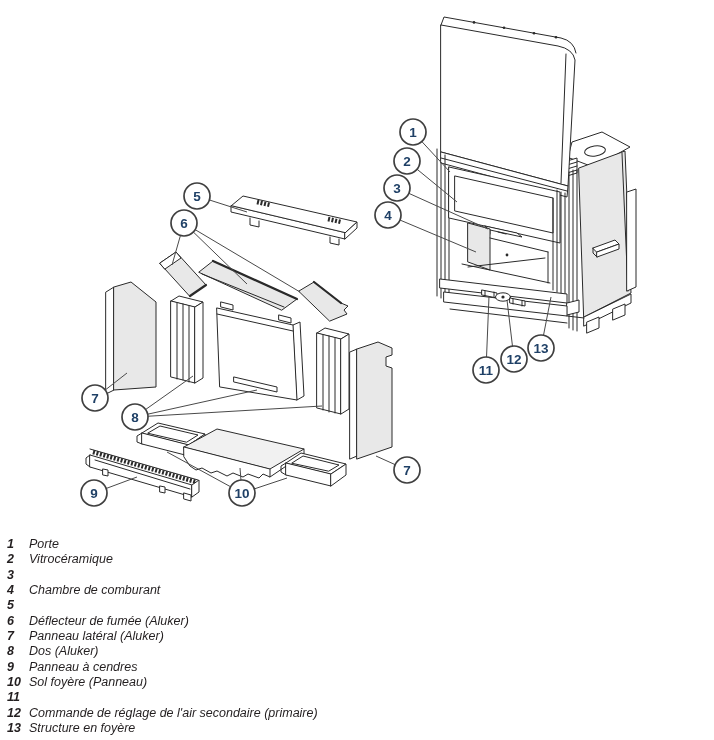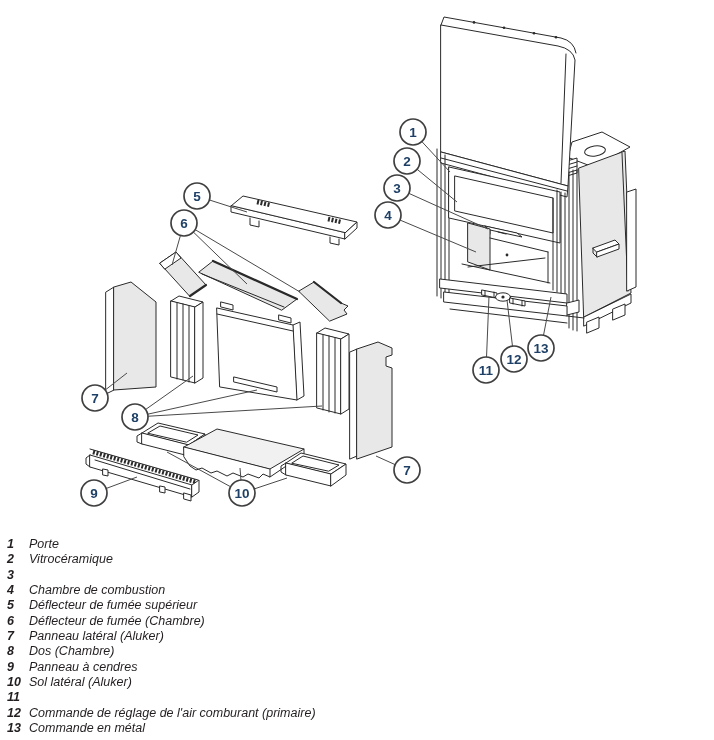--- a/index.html
+++ b/index.html
@@ -294,52 +294,51 @@
       </div>
       <div class="legend-row">
         <span class="legend-num">2</span>
         <span class="legend-label">Vitrocéramique</span>
       </div>
       <div class="legend-row">
         <span class="legend-num">3</span>
       </div>
       <div class="legend-row">
         <span class="legend-num">4</span>
-        <span class="legend-label">Chambre de combustion</span>
+        <span class="legend-label">Chambre de comburant</span>
       </div>
       <div class="legend-row">
         <span class="legend-num">5</span>
-        <span class="legend-label">Déflecteur de fumée supérieur</span>
       </div>
       <div class="legend-row">
         <span class="legend-num">6</span>
-        <span class="legend-label">Déflecteur de fumée (Chambre)</span>
+        <span class="legend-label">Déflecteur de fumée (Aluker)</span>
       </div>
       <div class="legend-row">
         <span class="legend-num">7</span>
         <span class="legend-label">Panneau latéral (Aluker)</span>
       </div>
       <div class="legend-row">
         <span class="legend-num">8</span>
-        <span class="legend-label">Dos (Chambre)</span>
+        <span class="legend-label">Dos (Aluker)</span>
       </div>
       <div class="legend-row">
         <span class="legend-num">9</span>
         <span class="legend-label">Panneau à cendres</span>
       </div>
       <div class="legend-row">
         <span class="legend-num">10</span>
-        <span class="legend-label">Sol latéral (Aluker)</span>
+        <span class="legend-label">Sol foyère (Panneau)</span>
       </div>
       <div class="legend-row">
         <span class="legend-num">11</span>
       </div>
       <div class="legend-row">
         <span class="legend-num">12</span>
-        <span class="legend-label">Commande de réglage de l'air comburant (primaire)</span>
+        <span class="legend-label">Commande de réglage de l'air secondaire (primaire)</span>
       </div>
       <div class="legend-row">
         <span class="legend-num">13</span>
-        <span class="legend-label">Commande en métal</span>
+        <span class="legend-label">Structure en foyère</span>
       </div>
     </div>
 
 </div>
 
 </body></html>

